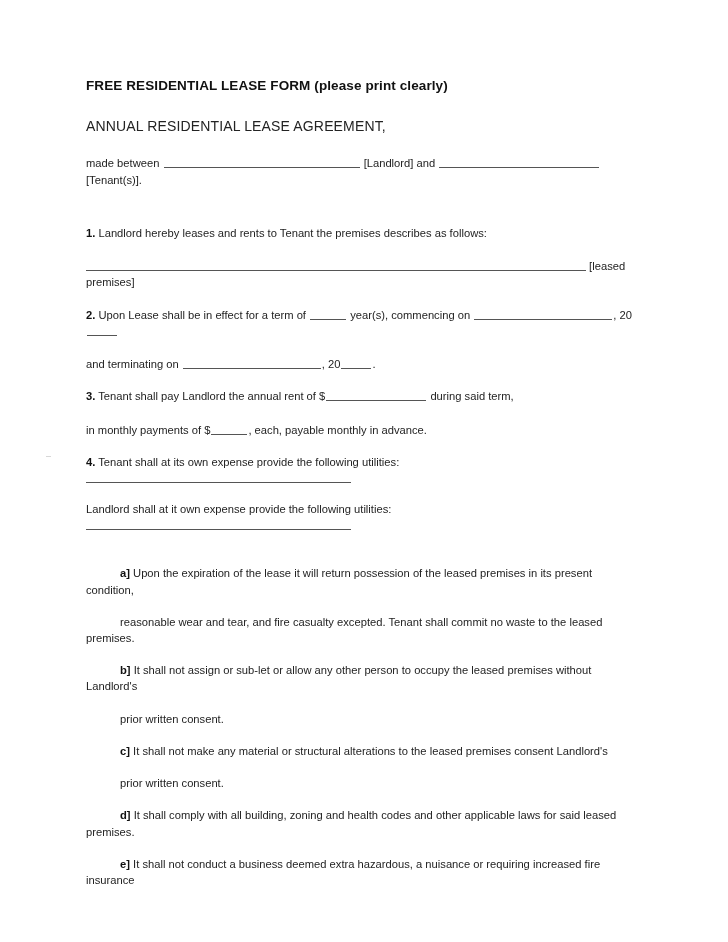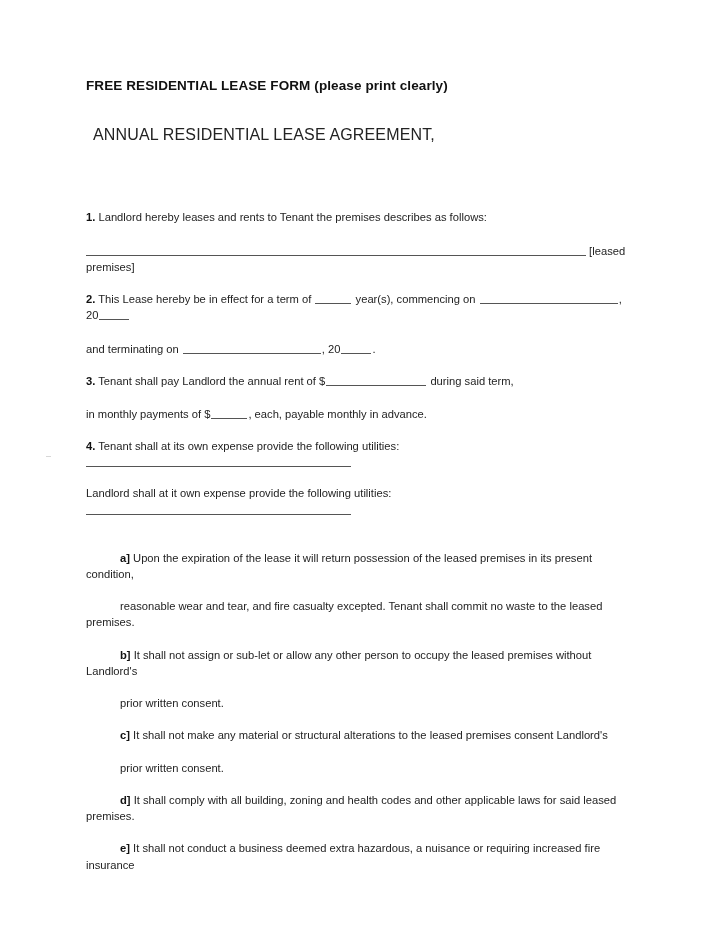--- a/index.html
+++ b/index.html
@@ -45,24 +45,24 @@
 
   .para {
     font-size: 11.2px;
     line-height: 1.45;
     color: #232323;
     margin: 0;
     text-align: left;
   }
 
   .subhead {
-    font-size: 16px;
+    font-size: 14px;
     line-height: 1.45;
     color: #232323;
-    margin: 7px;
+    margin: 0;
     letter-spacing: 0.15px;
   }
 
   
   .gap-22 { height: 22px; }
   .gap-19 { height: 19px; }
   .gap-18 { height: 18px; }
   .gap-17 { height: 17px; }
   .gap-16 { height: 16px; }
   .gap-12 { height: 12px; }
@@ -133,35 +133,36 @@
   <div class="content">
 
     <h1 class="doc-title">FREE RESIDENTIAL LEASE FORM (please print clearly)</h1>
 
     <div class="gap-22"></div>
 
     <p class="subhead">ANNUAL RESIDENTIAL LEASE AGREEMENT,</p>
 
     <div class="gap-19"></div>
 
+    <p class="para"><span>made between</span> <span class="blank blank-name"></span> <span>[Landlord] and</span> <span class="blank blank-name2"></span> <span>[Tenant(s)].</span></p>
 
     <div class="gap-19"></div>
 
 
     <div class="gap-18"></div>
 
     <p class="para"><span class="num">1.</span> <span>Landlord hereby leases and rents to Tenant the premises describes as follows:</span></p>
 
     <div class="gap-17"></div>
 
     <p class="para"><span class="rule-long"></span> <span>[leased</span> <span>premises]</span></p>
 
     <div class="gap-16"></div>
 
-    <p class="para"><span class="num">2.</span> <span>This Lease hereby be in effect for a term of</span> <span class="blank blank-sm"></span> <span>year(s), commencing on</span> <span class="blank blank-lg"></span><span>,</span> <span>20</span><span class="blank blank-xs"></span></p>
+    <p class="para"><span class="num">2.</span> <span>Upon Lease shall be in effect for a term of</span> <span class="blank blank-sm"></span> <span>year(s), commencing on</span> <span class="blank blank-lg"></span><span>,</span> <span>20</span><span class="blank blank-xs"></span></p>
 
     <div class="gap-17"></div>
 
     <p class="para"><span>and terminating on</span> <span class="blank blank-lg"></span><span>, 20</span><span class="blank blank-xs"></span><span>.</span></p>
 
     <div class="gap-16"></div>
 
     <p class="para"><span class="num">3.</span> <span>Tenant shall pay Landlord the annual rent of $</span><span class="blank blank-md"></span> <span>during said term,</span></p>
 
     <div class="gap-17"></div>

